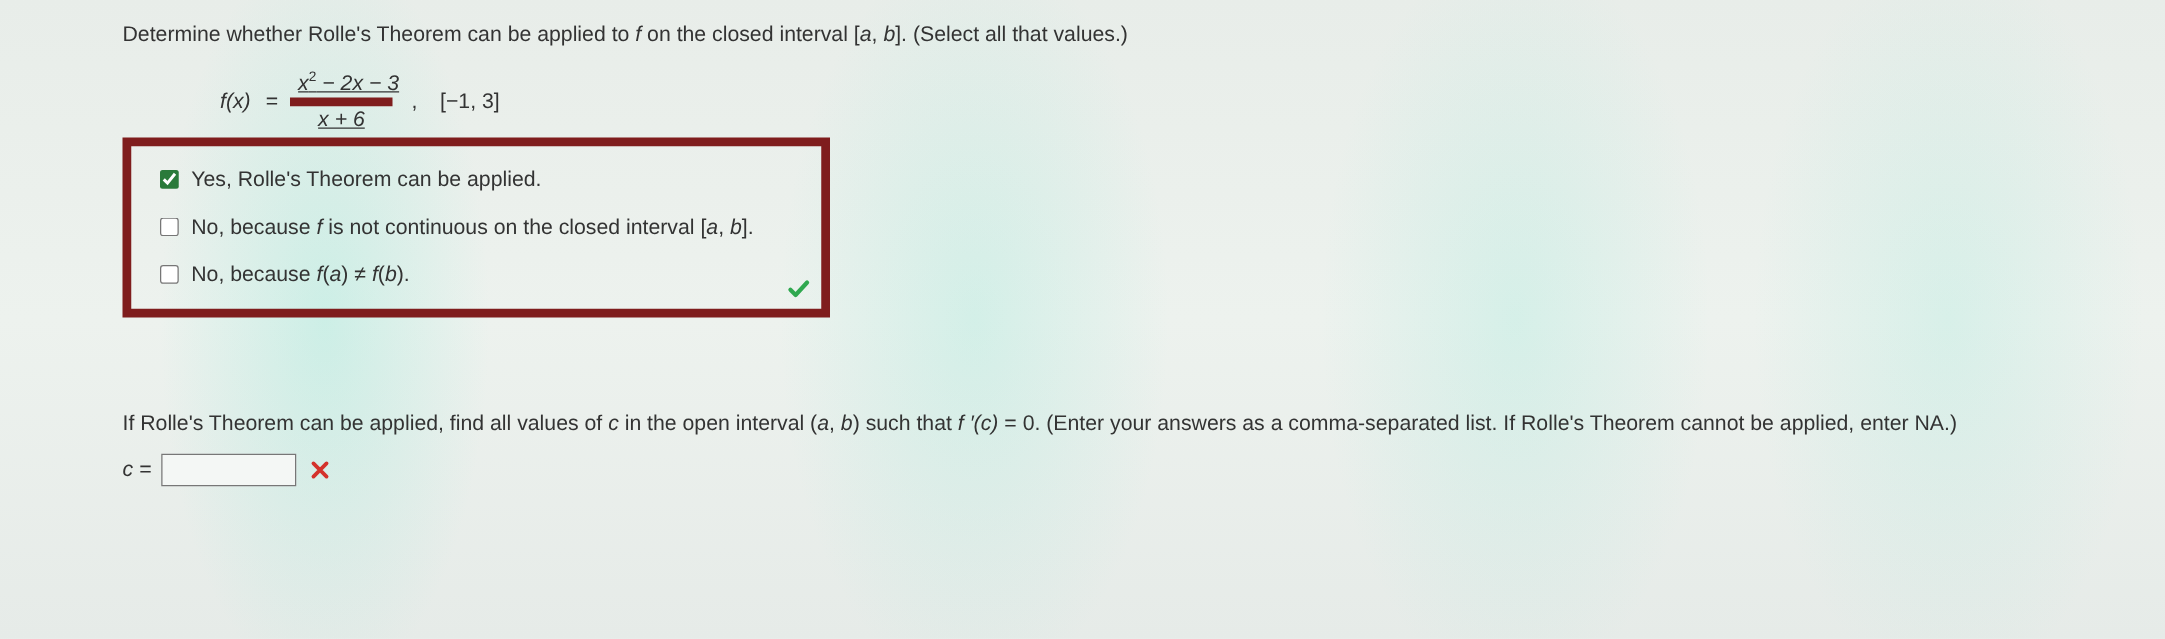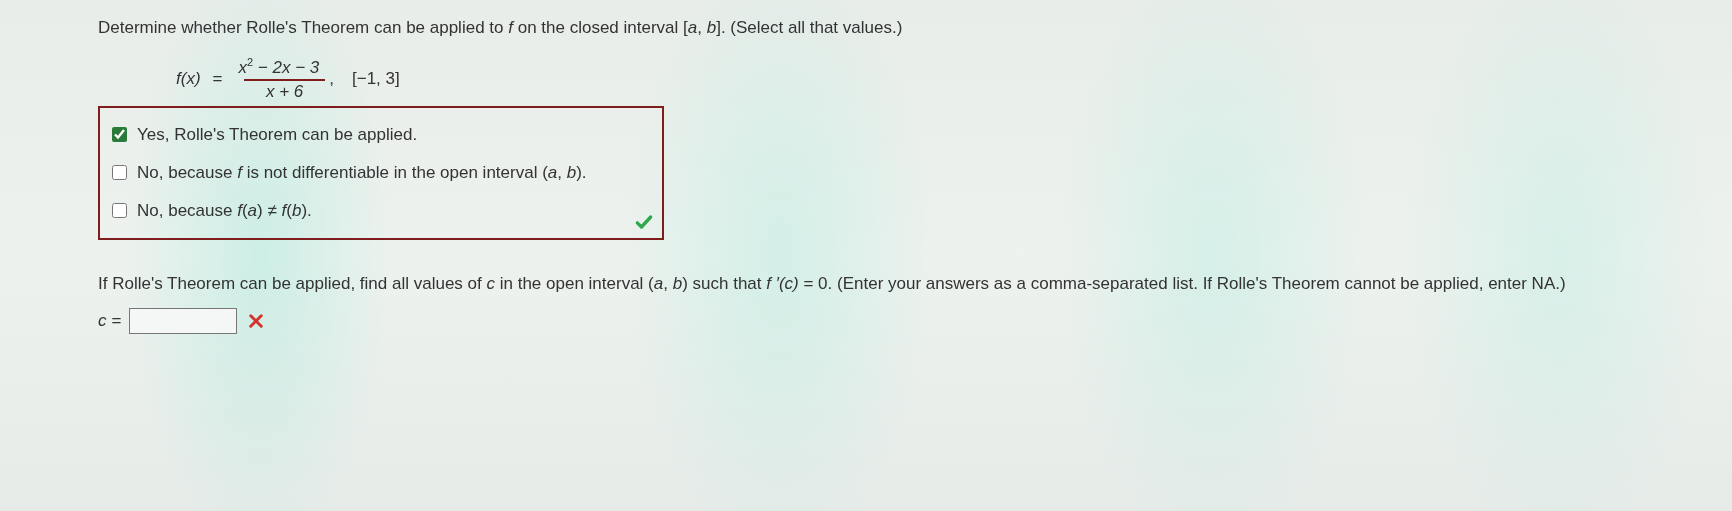--- a/index.html
+++ b/index.html
@@ -30,36 +30,37 @@
     display: flex;
     align-items: center;
     margin-left: 78px;
     margin-bottom: 4px;
   }
   .fx { font-style: italic; margin-right: 6px; }
   .eq { margin: 0 6px; }
   .frac {
     display: inline-flex;
     flex-direction: column;
-    align-items: flex-end;
+    align-items: flex-start;
     font-style: italic;
     margin: 0 4px;
+    text-decoration: underline;
   }
   .num { padding: 0 6px 1px 6px; }
   .sup { font-size: 11px; vertical-align: super; font-style: normal; }
   .den {
-    border-top: 2px solid #7f1d1d;
+    border-top: 7px solid #7f1d1d;
     padding: 1px 22px 0 22px;
   }
   .interval { margin-left: 18px; text-align: center; }
 
   .choice-box {
-    border: 2px solid #7f1d1d;
+    border: 7px solid #7f1d1d;
     width: 566px;
-    padding: 10px 12px 10px 12px;
+    padding: 10px 12px 10px 23px;
     box-sizing: border-box;
     position: relative;
     background: rgba(255,255,255,0.0);
   }
   .choice-row {
     display: flex;
     align-items: center;
     margin: 6px 0 16px 0;
   }
   .choice-row:last-of-type { margin-bottom: 6px; }
@@ -71,21 +72,21 @@
   }
   .choice-label { line-height: 1.3; }
   .checkmark {
     position: absolute;
     right: 8px;
     bottom: 6px;
     width: 20px;
     height: 20px;
   }
 
-  .part2 { margin-top: 34px; }
+  .part2 { margin-top: 75px; }
   .answer-row {
     display: flex;
     align-items: center;
     margin-top: 14px;
   }
   .c-eq { font-style: italic; margin-right: 8px; }
   .ans-input {
     width: 98px;
     height: 24px;
     border: 1px solid #777;
@@ -122,27 +123,27 @@
     <span class="interval">[−1, 3]</span>
   </div>
 
   <div class="choice-box">
 
     <div class="choice-row">
       <input type="checkbox" checked="" style="">
       <span class="choice-label">Yes, Rolle's Theorem can be applied.</span>
     </div>
 
-
     <div class="choice-row">
       <input type="checkbox" style="">
       <span class="choice-label">
-        <span>No, because </span><span class="it">f</span><span> is not differentiable in the open interval (</span><span class="it">a</span><span>, </span><span class="it">b</span><span>).</span>
+        <span>No, because </span><span class="it">f</span><span> is not continuous on the closed interval [</span><span class="it">a</span><span>, </span><span class="it">b</span><span>].</span>
       </span>
     </div>
+
 
     <div class="choice-row">
       <input type="checkbox" style="">
       <span class="choice-label">
         <span>No, because </span><span class="it">f</span><span>(</span><span class="it">a</span><span>) ≠ </span><span class="it">f</span><span>(</span><span class="it">b</span><span>).</span>
       </span>
     </div>
 
     <svg class="checkmark" viewBox="0 0 24 24">
       <path d="M4 13 L9 18 L20 6" stroke-width="4" fill="none" stroke-linecap="round" stroke-linejoin="round" stroke="#2fa84f"></path>

